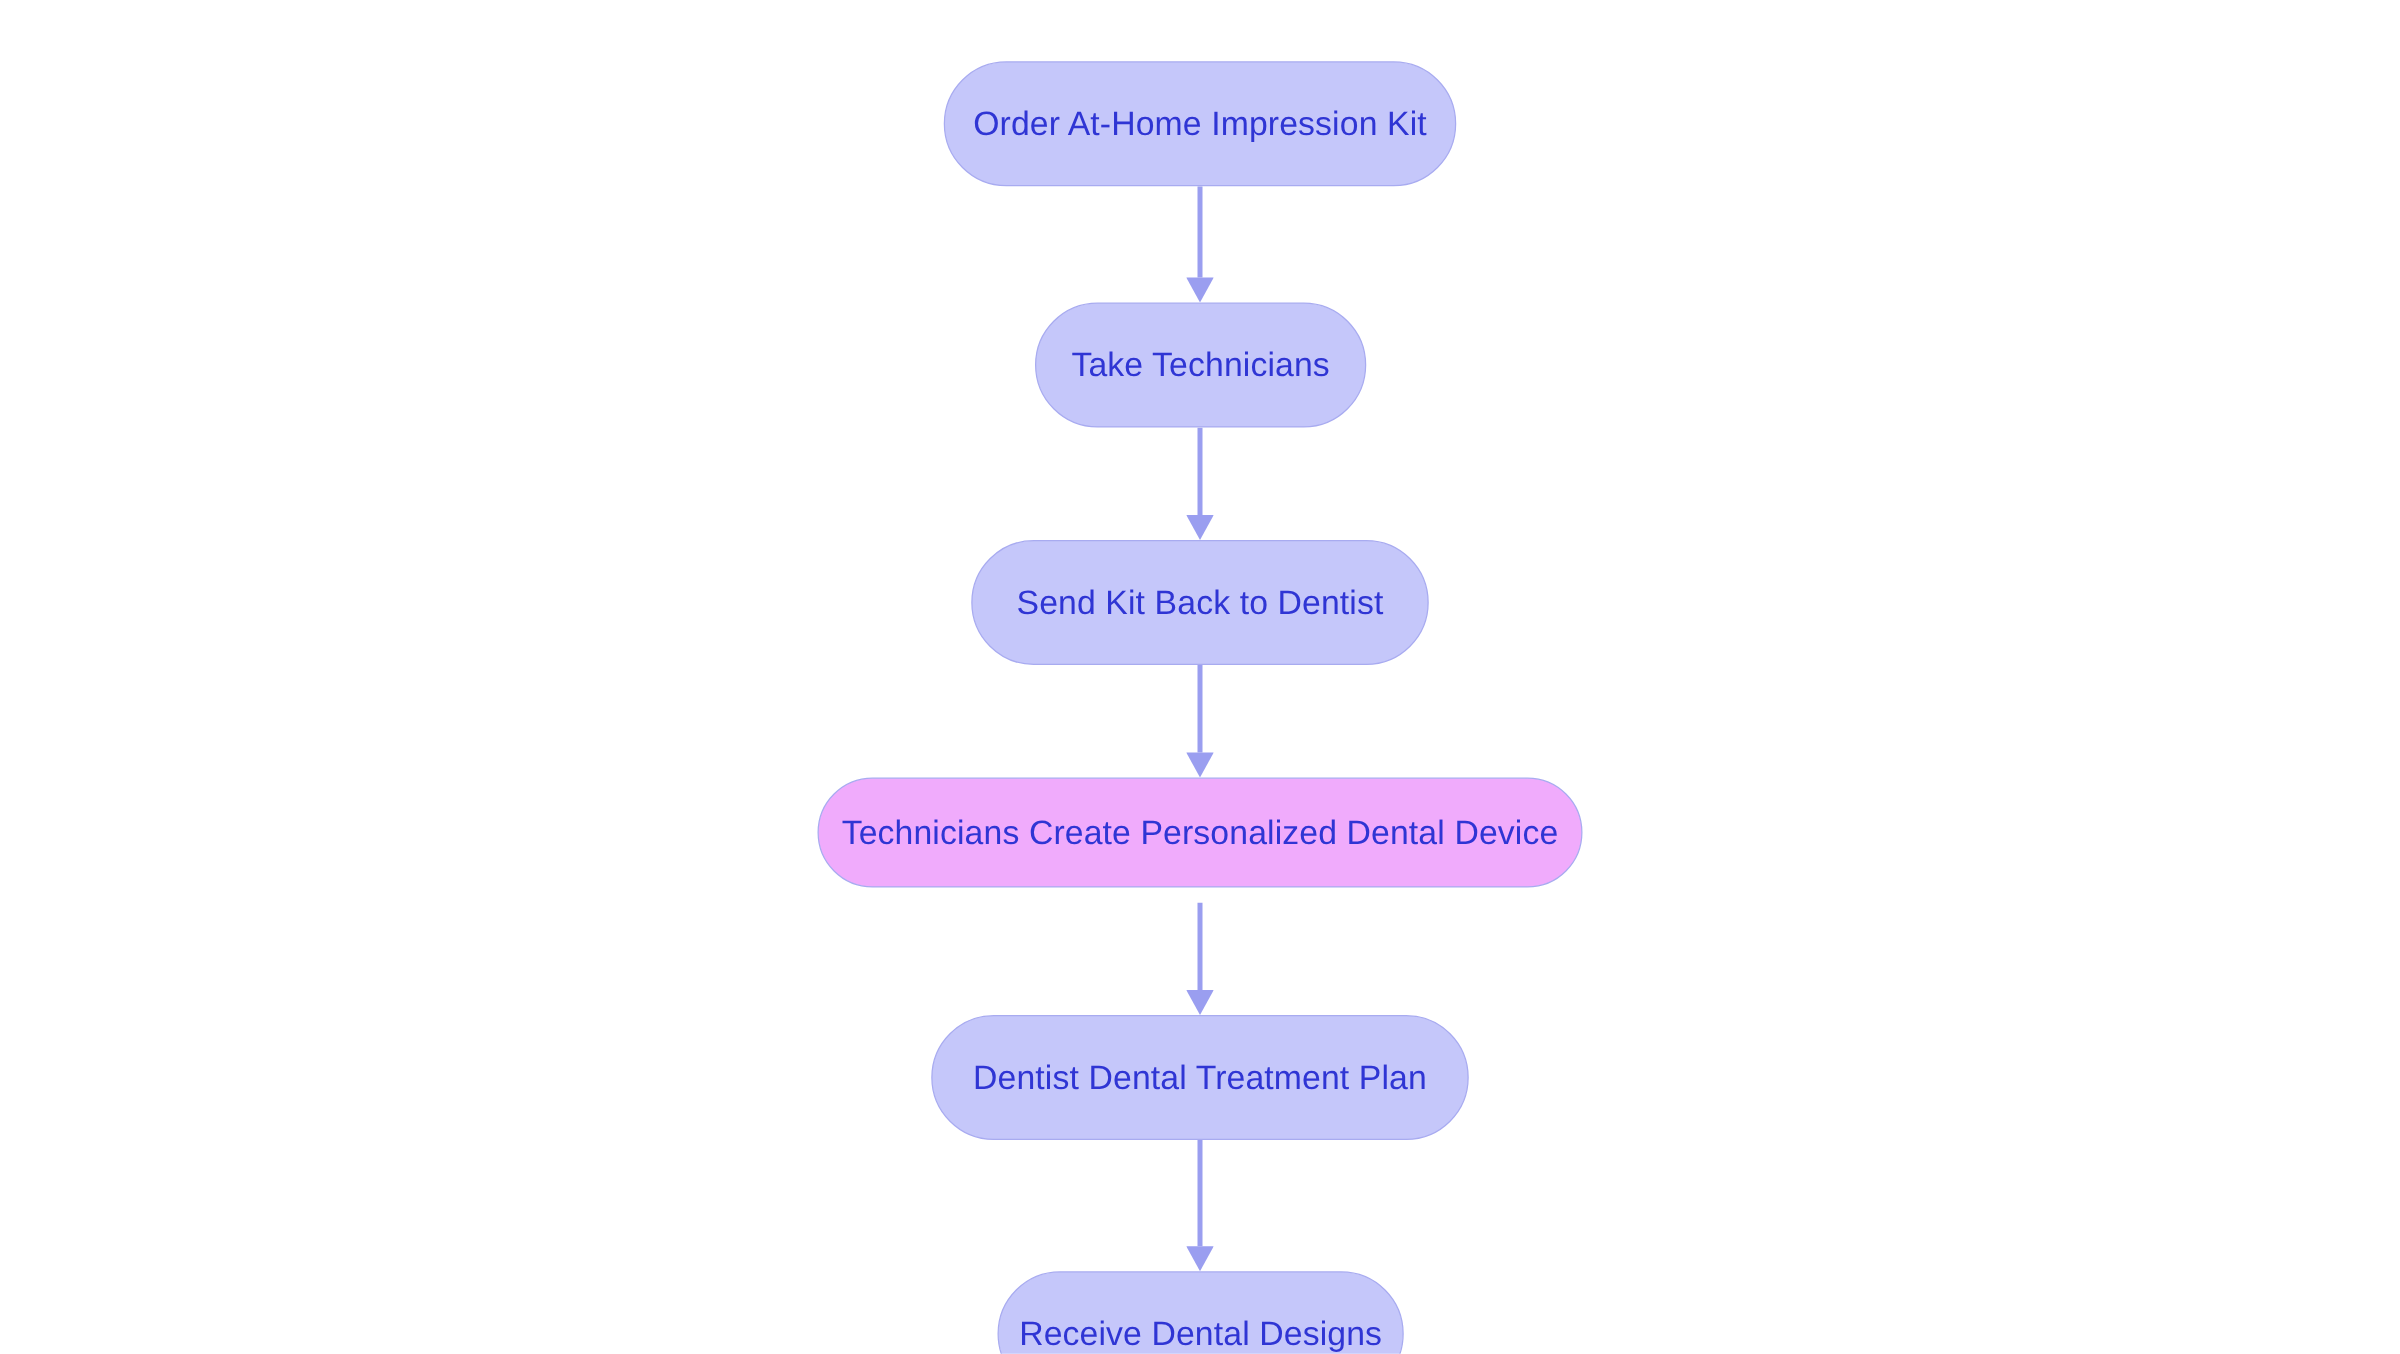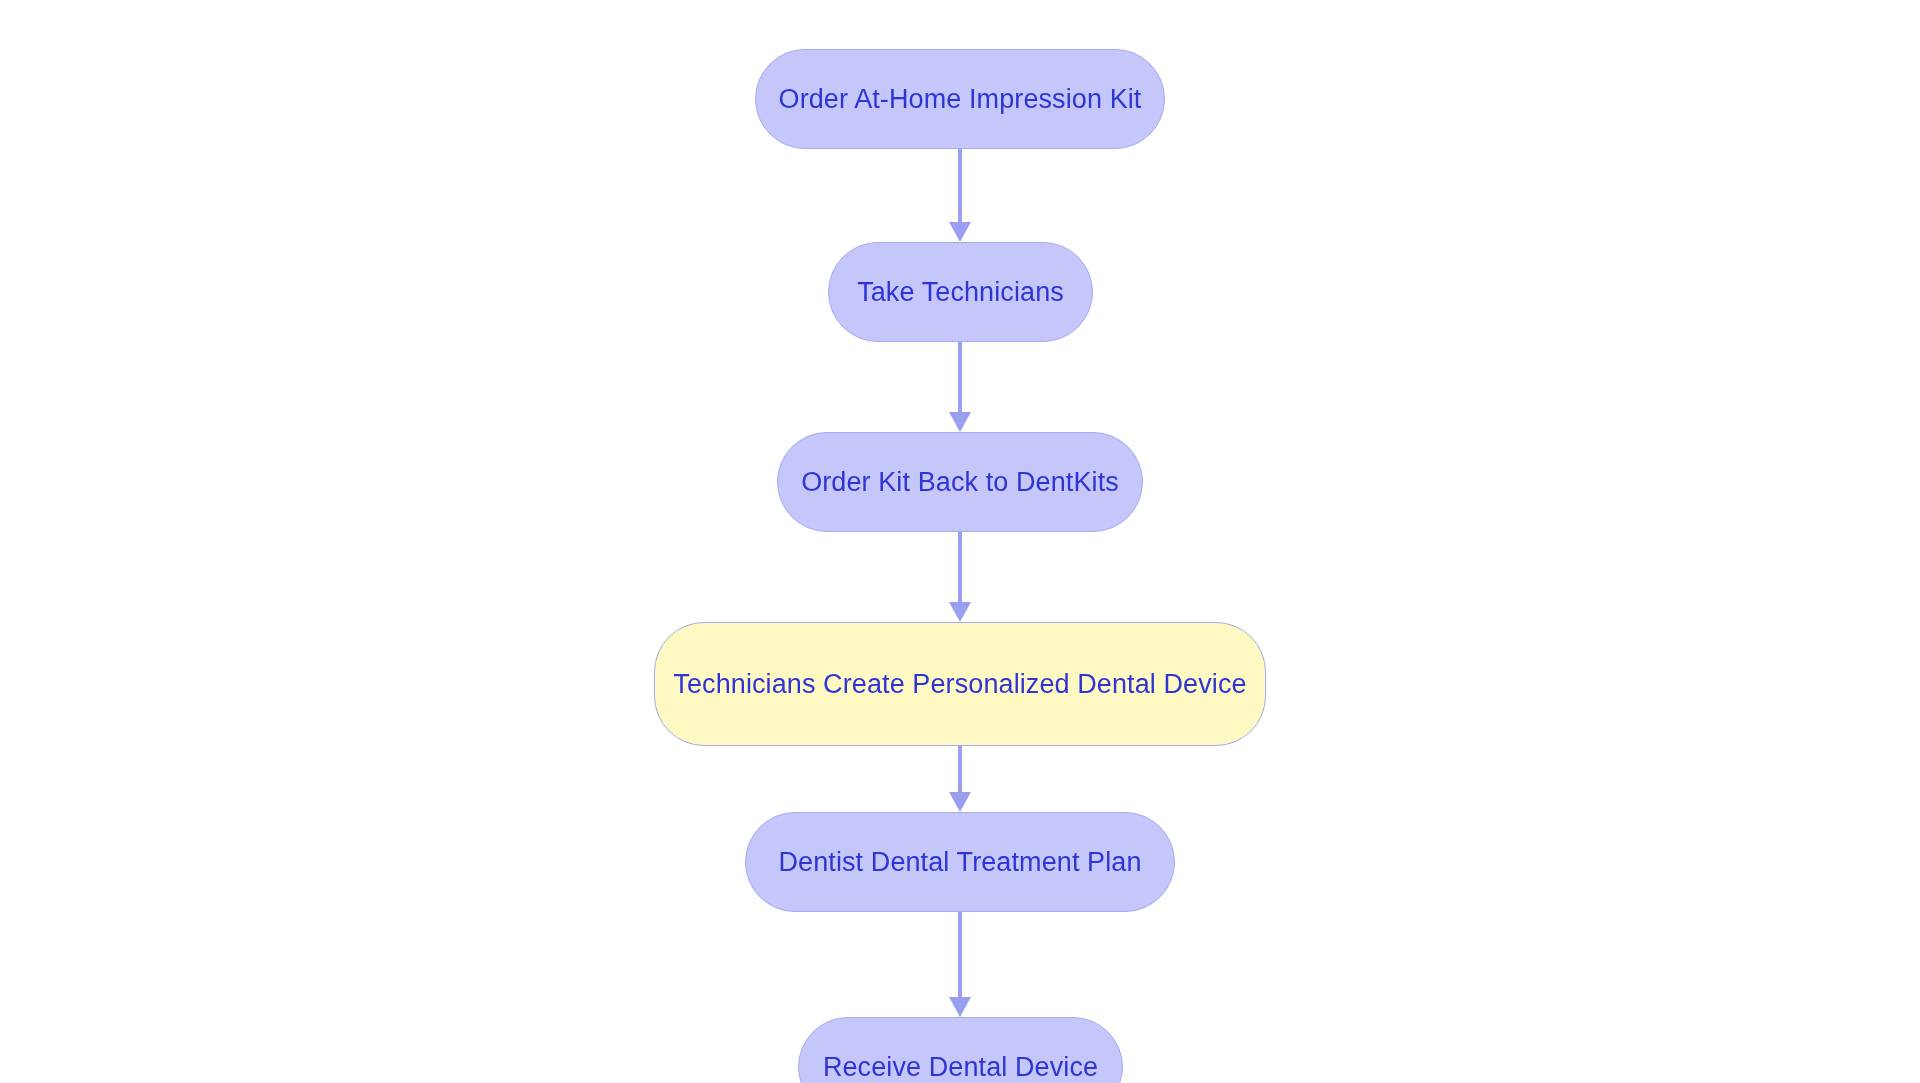--- a/index.html
+++ b/index.html
@@ -91,25 +91,25 @@
         <rect x="9" y="0" width="4" height="85" fill="#9a9ef0"></rect>
         <polygon points="0,85 22,85 11,105" fill="#9a9ef0"></polygon>
       </svg>
       <div class="flow-node" style="left: 755px; top: 10px; width: 410px; height: 100px; border-radius: 50px; background: rgb(197, 199, 250); border-color: rgb(168, 171, 240);">
         <span class="flow-node-label" style="color: rgb(47, 53, 212);">Order At-Home Impression Kit</span>
       </div>
       <div class="flow-node" style="left: 828px; top: 203px; width: 265px; height: 100px; border-radius: 50px; background: rgb(197, 199, 250); border-color: rgb(168, 171, 240);">
         <span class="flow-node-label" style="color: rgb(47, 53, 212);">Take Technicians</span>
       </div>
       <div class="flow-node" style="left: 777px; top: 393px; width: 366px; height: 100px; border-radius: 50px; background: rgb(197, 199, 250); border-color: rgb(168, 171, 240);">
-        <span class="flow-node-label" style="color: rgb(47, 53, 212);">Order Kit Back to DentKits</span>
+        <span class="flow-node-label" style="color: rgb(47, 53, 212);">Send Kit Back to Dentist</span>
       </div>
-      <div class="flow-node" style="left: 654px; top: 583px; width: 612px; height: 124px; border-radius: 50px; background: #fef9c3; border-color: rgb(168, 171, 240);">
+      <div class="flow-node" style="left: 654px; top: 583px; width: 612px; height: 88px; border-radius: 50px; background: #f0abfc; border-color: rgb(168, 171, 240);">
         <span class="flow-node-label" style="color: rgb(47, 53, 212);">Technicians Create Personalized Dental Device</span>
       </div>
       <div class="flow-node" style="left: 745px; top: 773px; width: 430px; height: 100px; border-radius: 50px; background: rgb(197, 199, 250); border-color: rgb(168, 171, 240);">
         <span class="flow-node-label" style="color: rgb(47, 53, 212);">Dentist Dental Treatment Plan</span>
       </div>
       <div class="flow-node" style="left: 798px; top: 978px; width: 325px; height: 100px; border-radius: 50px; background: rgb(197, 199, 250); border-color: rgb(168, 171, 240);">
-        <span class="flow-node-label" style="color: rgb(47, 53, 212);">Receive Dental Device</span>
+        <span class="flow-node-label" style="color: rgb(47, 53, 212);">Receive Dental Designs</span>
       </div>
     </div>
 </div>
 
 </body></html>

